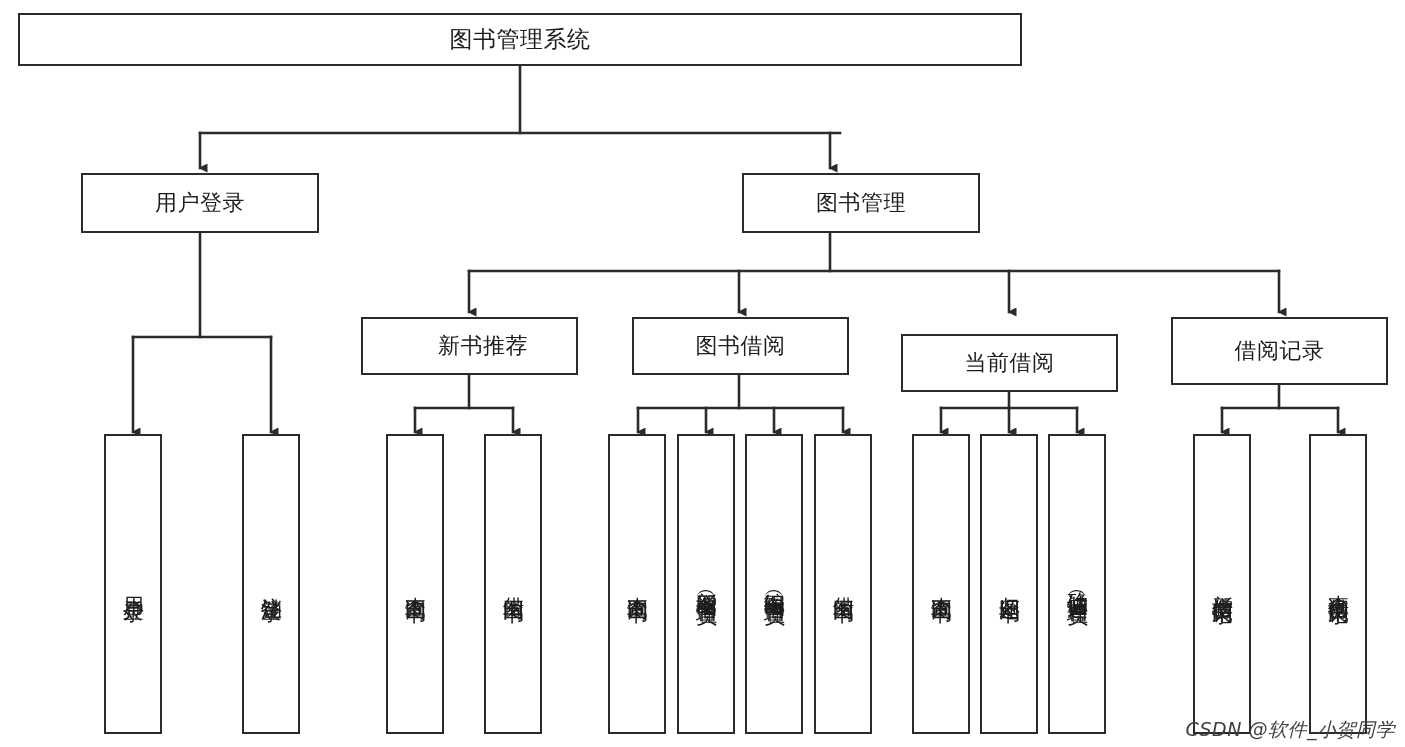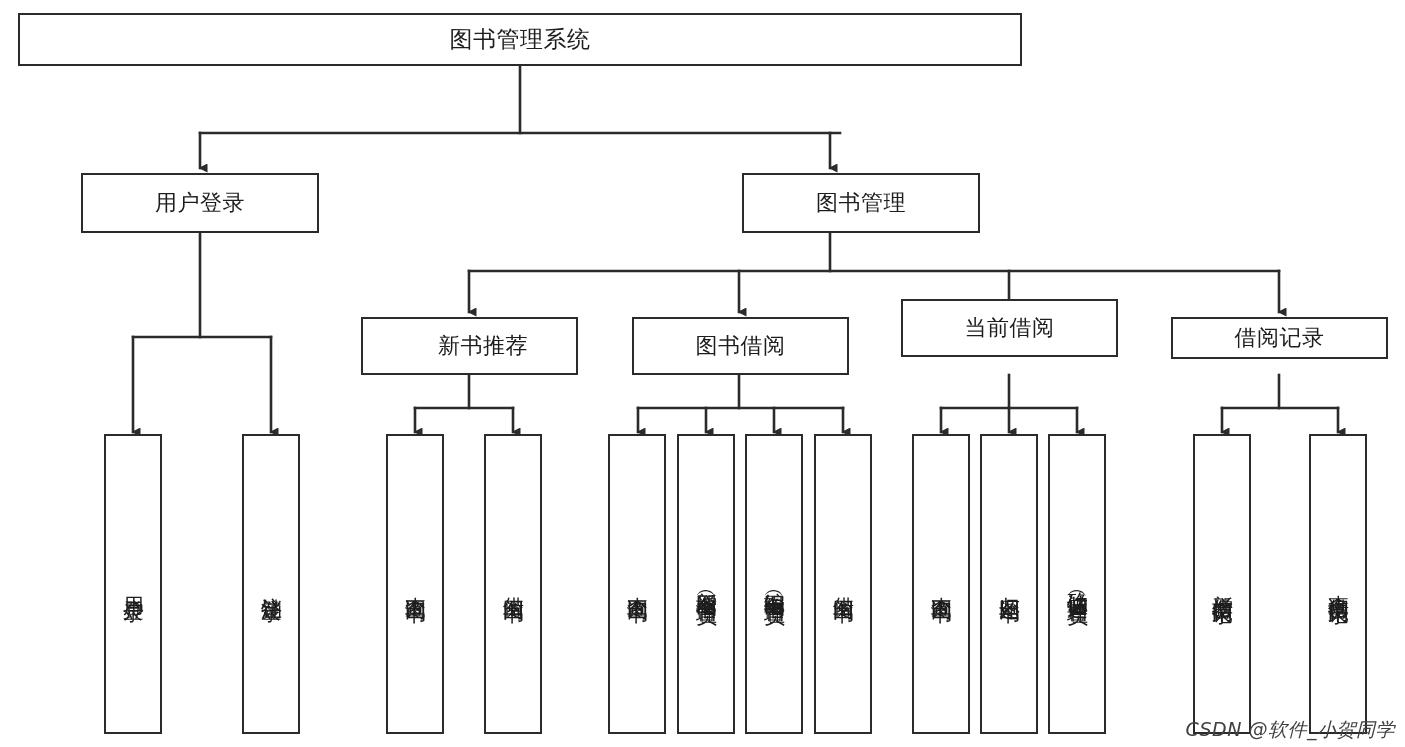--- a/index.html
+++ b/index.html
@@ -143,24 +143,24 @@
   <div class="node mid" style="left:742px; top:173px; width:238px; height:60px;">
     <span class="label">图书管理</span>
   </div>
 
   <div class="node mid" style="left:361px; top:317px; width:217px; height:58px;padding-left:27px;">
     <span class="label">新书推荐</span>
   </div>
   <div class="node mid" style="left:632px; top:317px; width:217px; height:58px;">
     <span class="label">图书借阅</span>
   </div>
-  <div class="node mid" style="left:901px; top:299px; width:217px; height:58px;">
+  <div class="node mid" style="left:901px; top:334px; width:217px; height:58px;">
     <span class="label">当前借阅</span>
   </div>
-  <div class="node mid" style="left:1171px; top:317px; width:217px; height:42px;">
+  <div class="node mid" style="left:1171px; top:317px; width:217px; height:68px;">
     <span class="label">借阅记录</span>
   </div>
 
   <div class="node leaf" style="left:104px; top:434px; width:58px; height:300px;">
     <span class="label">用户登录</span>
   </div>
   <div class="node leaf" style="left:242px; top:434px; width:58px; height:300px;">
     <span class="label">注销登录</span>
   </div>
 

